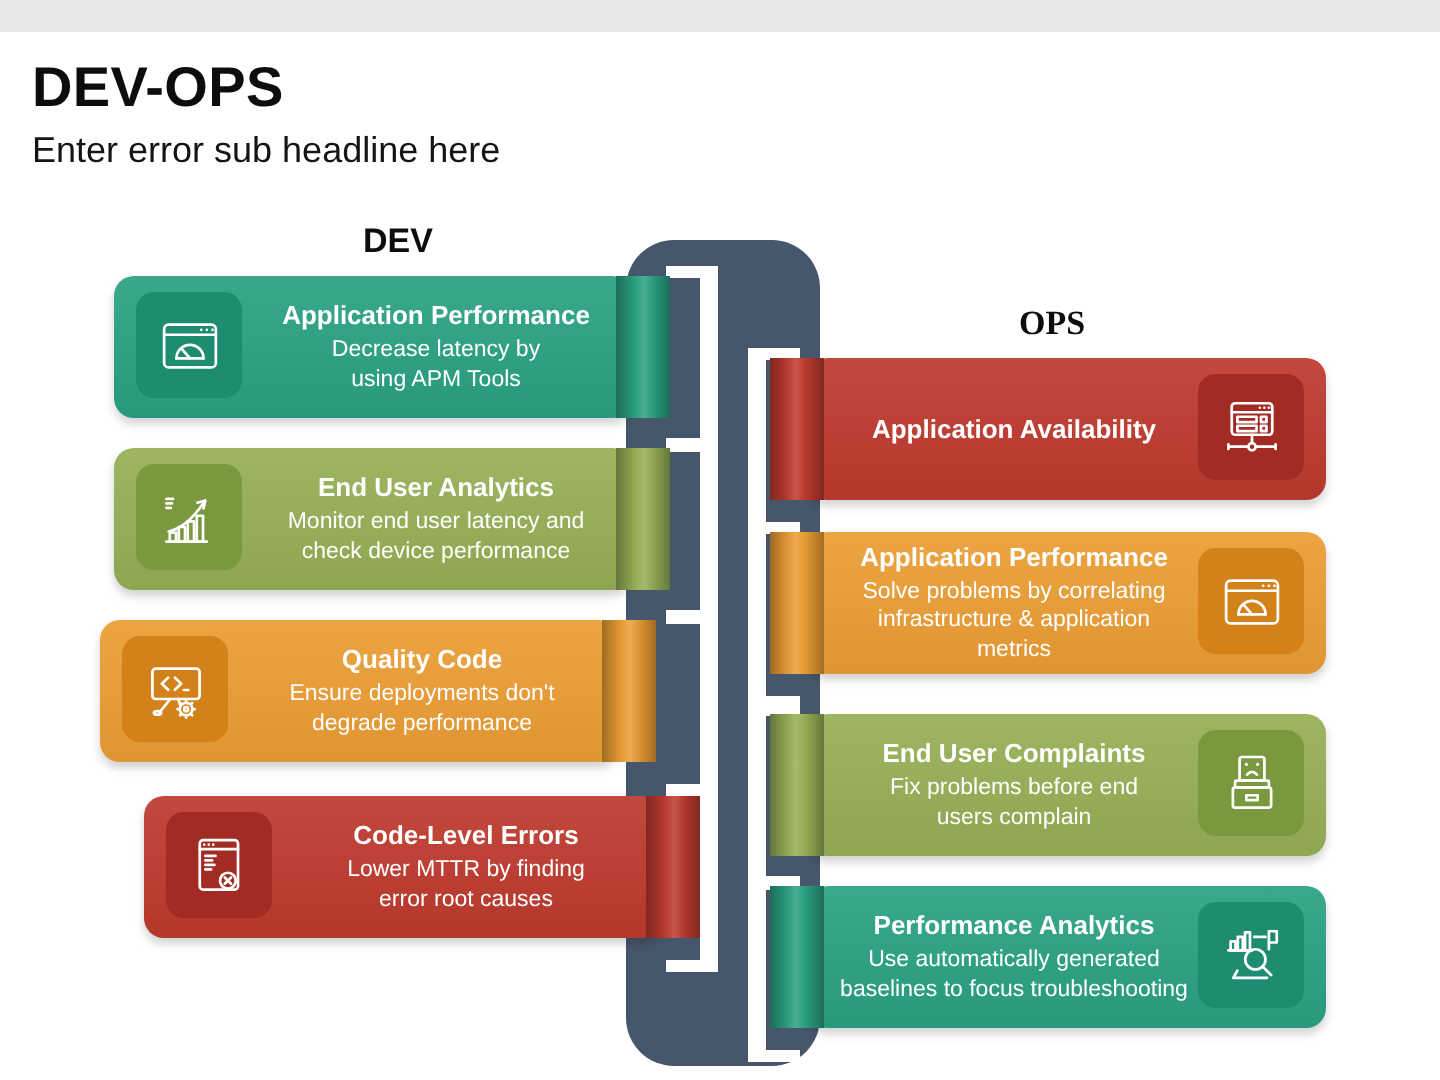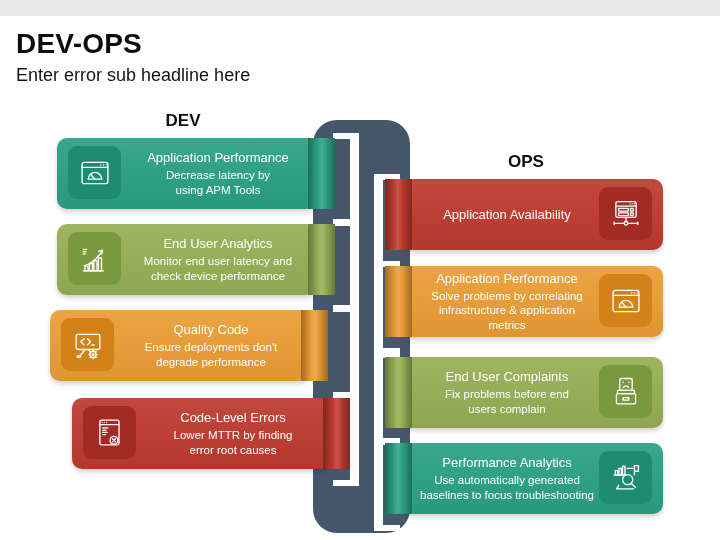--- a/index.html
+++ b/index.html
@@ -10,22 +10,22 @@
   .page-title{
     position:absolute;left:16px;top:12px;font-size:28px;font-weight:700;
     color:#0d0d0d;letter-spacing:.2px;
   }
   .page-subtitle{
     position:absolute;left:16px;top:49px;font-size:18px;color:#141414;
   }
   .col-label{
     position:absolute;font-size:17px;font-weight:700;color:#0d0d0d;text-align:center;
   }
-  .col-label.dev{left:57px;width:252px;top:95px;}
-  .col-label.ops{left:411px;width:230px;top:136px;}
+  .col-label.dev{left:73px;width:252px;top:95px;}
+  .col-label.ops{left:411px;width:230px;top:136px;font-family:Liberation Serif, serif;}
   .spine{
     position:absolute;left:313px;top:104px;width:97px;height:413px;
     background:#46566B;border-radius:24px;z-index:1;
   }
   .bracket{position:absolute;width:17px;height:81px;z-index:2;}
   .bracket.bl{border-right:9px solid #fff;border-top:6px solid #fff;border-bottom:6px solid #fff;}
   .bracket.br{border-left:9px solid #fff;border-top:6px solid #fff;border-bottom:6px solid #fff;}
   .banner{
     position:absolute;width:278px;height:71px;z-index:3;color:#fff;
   }
@@ -55,21 +55,21 @@
   .banner.left .icon-box{left:11px;}
   .banner.right .icon-box{right:11px;}
   .icon-box svg{width:36px;height:36px;stroke:#fff;fill:none;stroke-width:1.2;stroke-linecap:round;stroke-linejoin:round;}
   .icon-box svg .dot{fill:#fff;stroke:none;}
   .txt{
     position:absolute;top:0;height:100%;width:176px;display:flex;flex-direction:column;
     justify-content:center;text-align:center;row-gap:3px;
   }
   .banner.left .txt{left:73px;}
   .banner.right .txt{left:34px;}
-  .txt .t{font-size:13px;font-weight:400;}
+  .txt .t{font-size:13px;font-weight:700;}
   .txt .d{font-size:11.5px;line-height:1.22;white-space:pre-line;}
   .t-teal{--bg:#2AA183;--ibg:#1E8C70;}
   .t-green{--bg:#96AF55;--ibg:#7A983E;}
   .t-orange{--bg:#EB9D34;--ibg:#D28219;}
   .t-red{--bg:#BE3A2E;--ibg:#A22B23;}
   .footer-line{position:absolute;left:0;top:531px;width:720px;height:5px;background:#24A17B;}
 </style>
 </head>
 <body>
 

